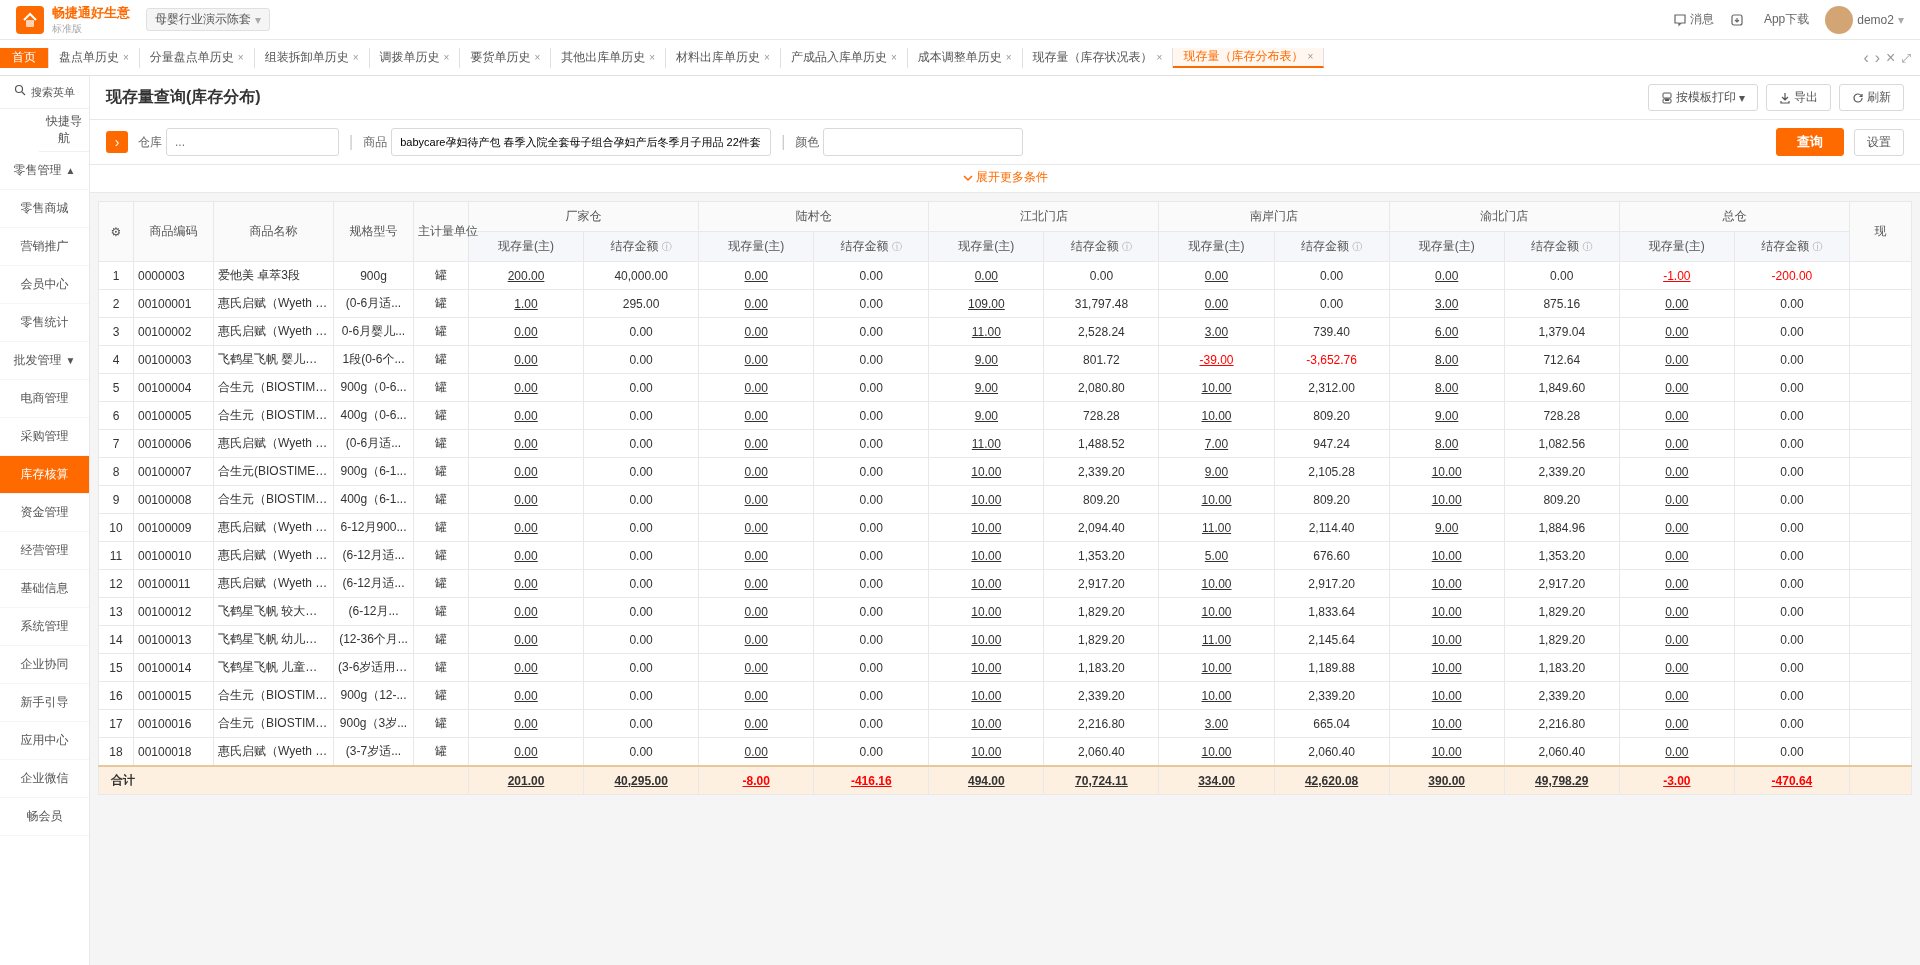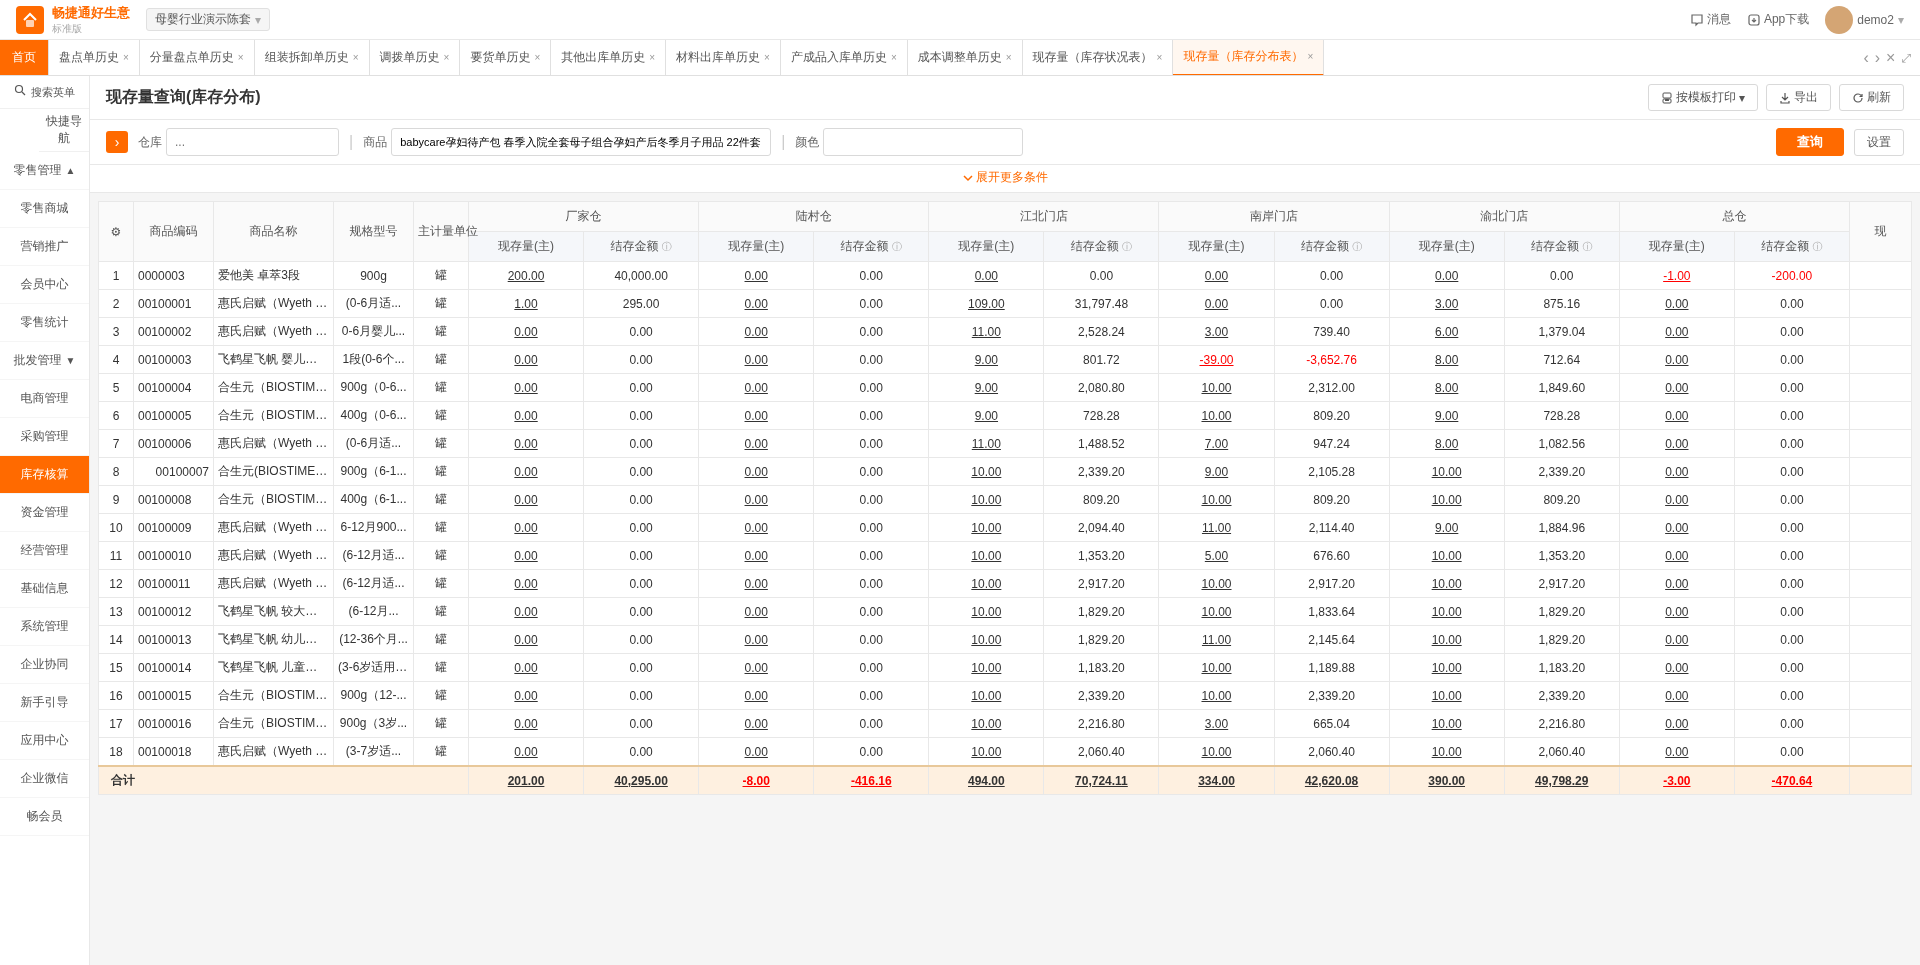--- a/index.html
+++ b/index.html
@@ -8,21 +8,21 @@
     
     .topbar { height: 40px; background: #fff; display: flex; align-items: center; justify-content: space-between; padding: 0 16px; border-bottom: 1px solid #e8e8e8; }
     .topbar-left { display: flex; align-items: center; gap: 8px; }
     .logo-icon { width: 28px; height: 28px; background: #ff6a00; border-radius: 4px; display: flex; align-items: center; justify-content: center; color: #fff; font-size: 10px; }
     .topbar-right { display: flex; align-items: center; gap: 16px; font-size: 12px; color: #666; }
     .topbar-right span { cursor: pointer; }
     .avatar { width: 28px; height: 28px; border-radius: 50%; background: #ddd; display: inline-flex; align-items: center; justify-content: center; overflow: hidden; }
 
     
     .tabbar { height: 36px; background: #fff; display: flex; align-items: center; border-bottom: 1px solid #e0e0e0; overflow: hidden; }
-    .tab { height: 36px; display: flex; align-items: center; padding: 0 10px; border-right: 1px solid #e0e0e0; font-size: 12px; color: #555; cursor: pointer; white-space: nowrap; flex-shrink: 0; position: relative; }
+    .tab { height: 20px; display: flex; align-items: center; padding: 0 10px; border-right: 1px solid #e0e0e0; font-size: 12px; color: #555; cursor: pointer; white-space: nowrap; flex-shrink: 0; position: relative; }
     .tab.active { background: #fff7f0; color: #ff6a00; border-bottom: 2px solid #ff6a00; }
     .tab .close { margin-left: 4px; color: #999; font-size: 10px; cursor: pointer; }
     .tab-home { background: #ff6a00; color: #fff; padding: 0 12px; }
     .tab-nav { display: flex; align-items: center; margin-left: auto; padding: 0 6px; }
     .tab-nav span { cursor: pointer; font-size: 16px; color: #999; padding: 0 3px; }
 
     
     .main-layout { display: flex; height: calc(965px - 76px); }
 
     
@@ -96,21 +96,21 @@
       <span style="margin-left:4px;color:#aaa;">▾</span>
     </div>
   </div>
   <div class="topbar-right">
     <span style="display:flex;align-items:center;gap:3px;">
       <svg width="14" height="14" viewBox="0 0 14 14" fill="none">
           <path d="M2 2h10v8H8l-2 2V10H2V2z" stroke="#666" stroke-width="1.2" fill="none"></path>
         </svg>
       <span>消息</span>
     </span>
-    <span style="display:flex;align-items:center;gap:3px;">
+    <span style="display:flex;align-items:center;gap:20px;">
       <svg width="14" height="14" viewBox="0 0 14 14" fill="none">
           <rect x="2" y="2" width="10" height="10" rx="2" stroke="#666" stroke-width="1.2" fill="none"></rect>
           <path d="M7 5v4M5 7l2 2 2-2" stroke="#666" stroke-width="1.2"></path>
         </svg>
       <span>App下载</span>
     </span>
     <span style="display:flex;align-items:center;gap:4px;">
       <div class="avatar" style="background:#d4a574;"></div>
       <span>demo2</span>
       <span style="color:#aaa;">▾</span>
@@ -408,21 +408,21 @@
     <td class="num">7.00</td>
     <td class="">947.24</td>
     <td class="num">8.00</td>
     <td>1,082.56</td>
     <td class="num">0.00</td>
     <td class="">0.00</td>
     <td></td>
   </tr>
             <tr>
     <td>8</td>
-    <td style="text-align:right;padding-left:4px;">00100007</td>
+    <td style="text-align:left;padding-left:4px;">00100007</td>
     <td style="text-align:left;padding-left:4px;" title="合生元(BIOSTIME)派...">合生元(BIOSTIME)派...</td>
     <td>900g（6-1...</td>
     <td>罐</td>
     <td class="num">0.00</td>
     <td>0.00</td>
     <td class="num">0.00</td>
     <td>0.00</td>
     <td class="num">10.00</td>
     <td>2,339.20</td>
     <td class="num">9.00</td>

